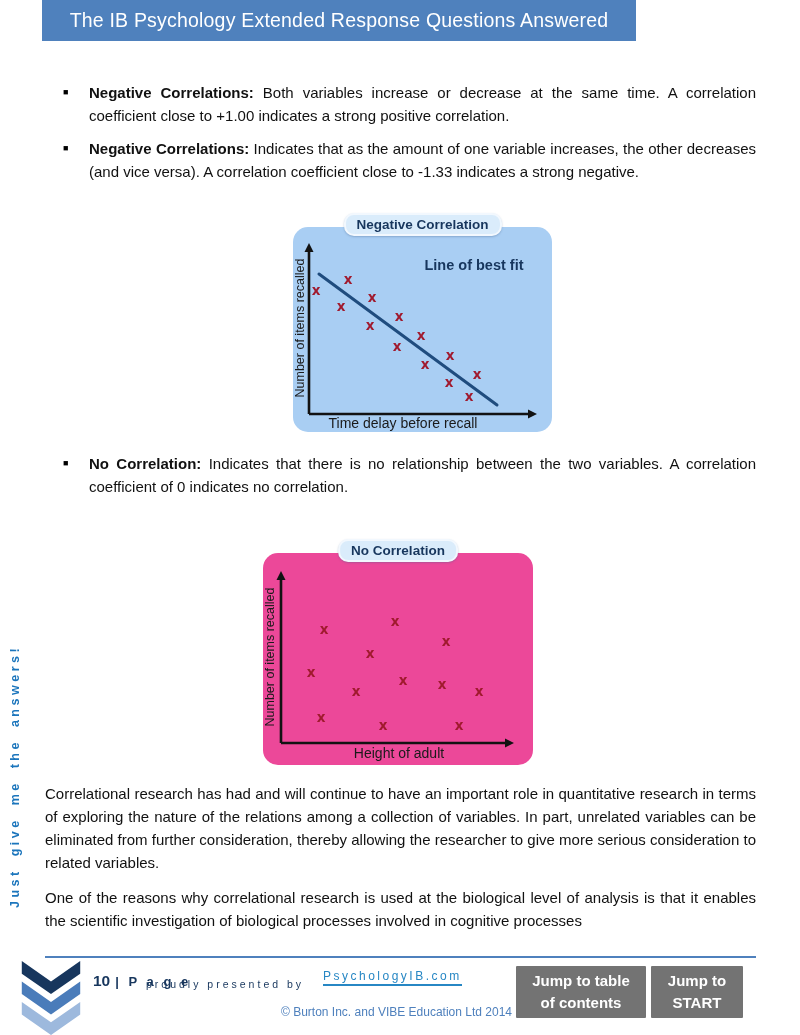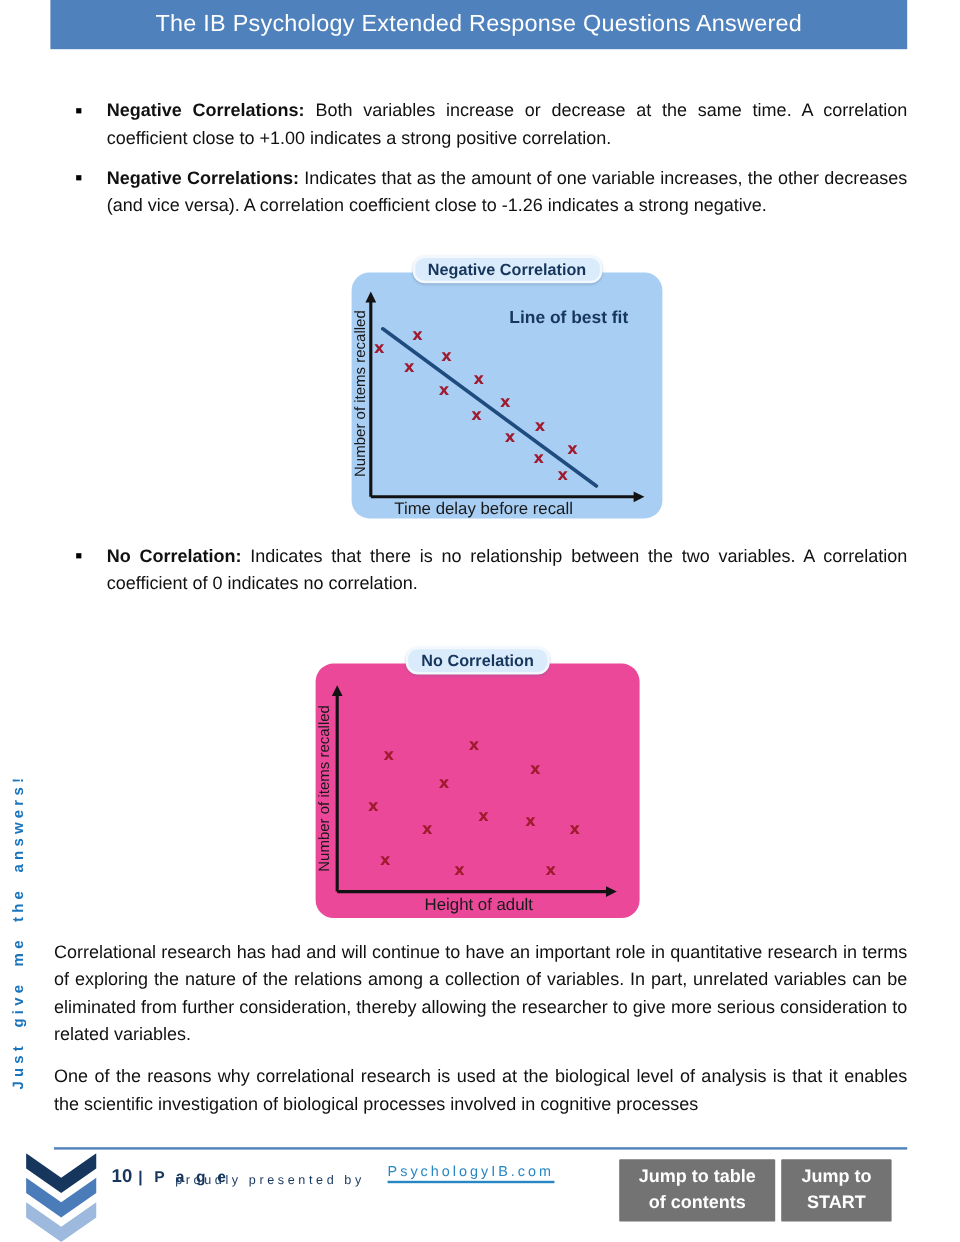--- a/index.html
+++ b/index.html
@@ -5,21 +5,21 @@
   * { margin:0; padding:0; box-sizing:border-box; }
   html,body { background:#ffffff; }
   body { font-family:"Liberation Sans", sans-serif; }
   #page {
     position:relative; width:800px; height:1035px;
     background:#ffffff; overflow:hidden; margin:0 auto;
   }
 
   
   #header-bar {
-    position:absolute; left:42px; top:0; width:714px; height:41px;
+    position:absolute; left:42px; top:0; width:594px; height:41px;
     background:#4f81bd; display:flex; align-items:center; justify-content:center;
   }
   #header-title {
     color:#ffffff; font-size:19.5px; font-weight:400; letter-spacing:0.2px;
     white-space:nowrap;
   }
 
   
   .bullet-block { position:absolute; left:63px; width:693px; }
   #bullet-block-1 { top:81px; }
@@ -96,21 +96,21 @@
     <span id="header-title">The IB Psychology Extended Response Questions Answered</span>
   </div>
 
   <div id="bullet-block-1" class="bullet-block">
     <div class="bullet-item">
       <span class="bullet-marker">■</span>
       <span class="bullet-text"><b>Negative Correlations:</b> <span>Both variables increase or decrease at the same time. A correlation coefficient close to +1.00 indicates a strong positive correlation.</span></span>
     </div>
     <div class="bullet-item">
       <span class="bullet-marker">■</span>
-      <span class="bullet-text"><b>Negative Correlations:</b> <span>Indicates that as the amount of one variable increases, the other decreases (and vice versa). A correlation coefficient close to -1.26 indicates a strong negative.</span></span>
+      <span class="bullet-text"><b>Negative Correlations:</b> <span>Indicates that as the amount of one variable increases, the other decreases (and vice versa). A correlation coefficient close to -1.33 indicates a strong negative.</span></span>
     </div>
   </div>
 
   <div id="chart-1" class="chart-box" style="background: rgb(169, 206, 243);">
     <div class="chart-title-pill" style="background: rgb(218, 236, 251); border: 2px solid rgb(242, 248, 254); color: rgb(23, 54, 93);">Negative Correlation</div>
   <svg width="259" height="205" viewBox="0 0 259 205">
         <line x1="16" y1="24" x2="16" y2="187" stroke="#121212" stroke-width="2.6"></line>
         <polygon points="11.5,25 20.5,25 16,16" fill="#121212"></polygon>
         <line x1="16" y1="187" x2="236" y2="187" stroke="#121212" stroke-width="2.6"></line>
         <polygon points="235,182.5 235,191.5 244,187" fill="#121212"></polygon>
@@ -182,20 +182,21 @@
 
   <div id="page-number-row">
     <span>10</span>
     <span id="page-number-label">| P a g e</span>
   </div>
 
   <span id="presented-by">proudly presented by</span>
 
   <a id="footer-link">PsychologyIB.com</a>
 
+  <div id="footer-copyright">© Burton Inc. and VIBE Education Ltd 2014</div>
 
   <button id="jump-toc-button" class="jump-button">
     <span>Jump to table</span>
     <span>of contents</span>
   </button>
   <button id="jump-start-button" class="jump-button">
     <span>Jump to</span>
     <span>START</span>
   </button>
 

